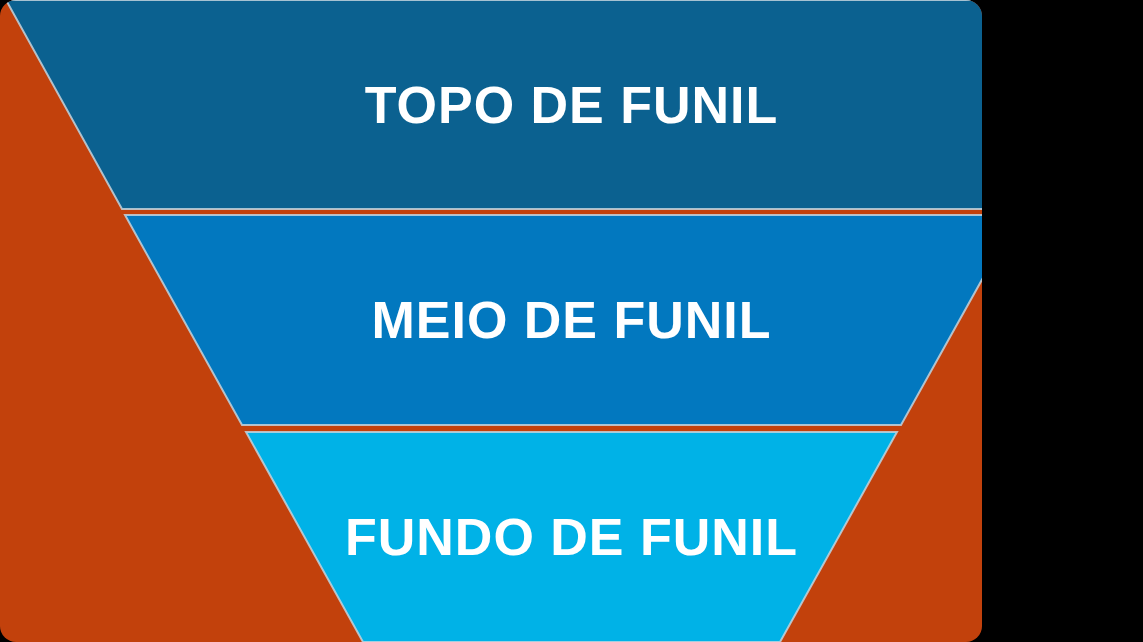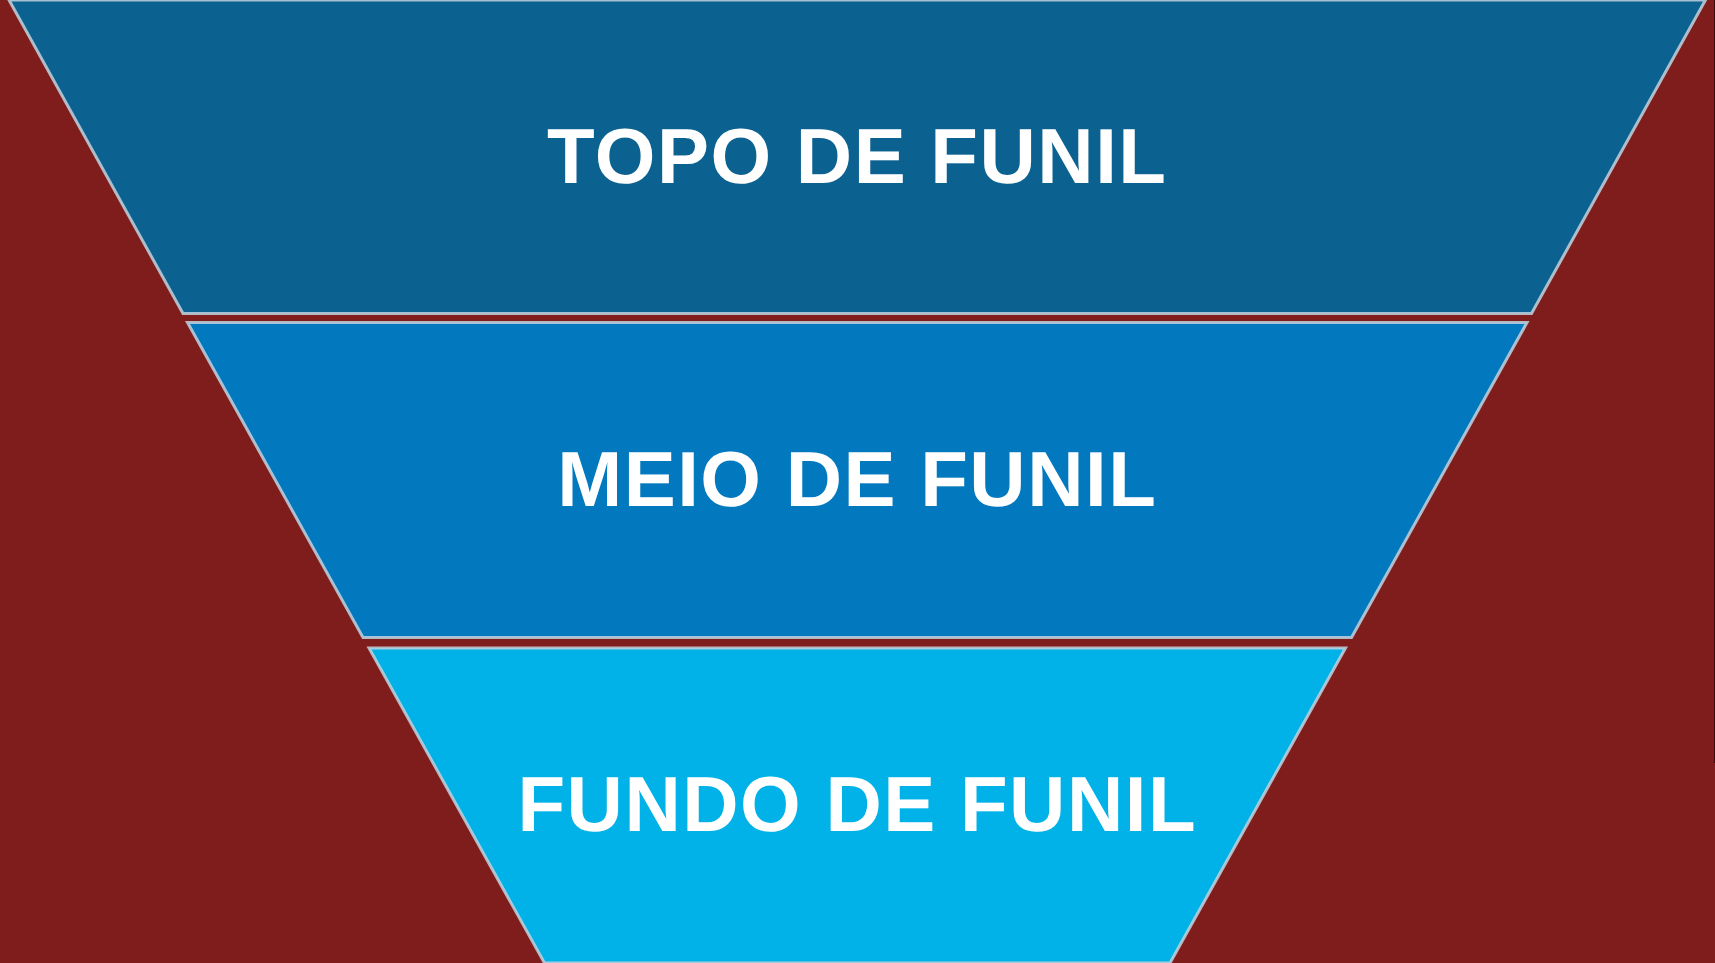--- a/index.html
+++ b/index.html
@@ -2,25 +2,26 @@
 <html><head>
 <meta charset="utf-8">
 <style>
   html, body {
     margin: 0;
     padding: 0;
     background: #000000;
   }
   .stage {
     position: relative;
-    width: 1143px;
+    width: 982px;
     height: 642px;
     overflow: hidden;
-    background: #7f1d1d;
+    background: #c2410c;
     font-family: "Liberation Sans", sans-serif;
+    border-radius: 16px;
   }
   .funnel-svg {
     position: absolute;
     left: 0;
     top: 0;
     display: block;
   }
   .funnel-svg polygon {
     stroke-width: 2px;
     stroke-opacity: 0.85;

